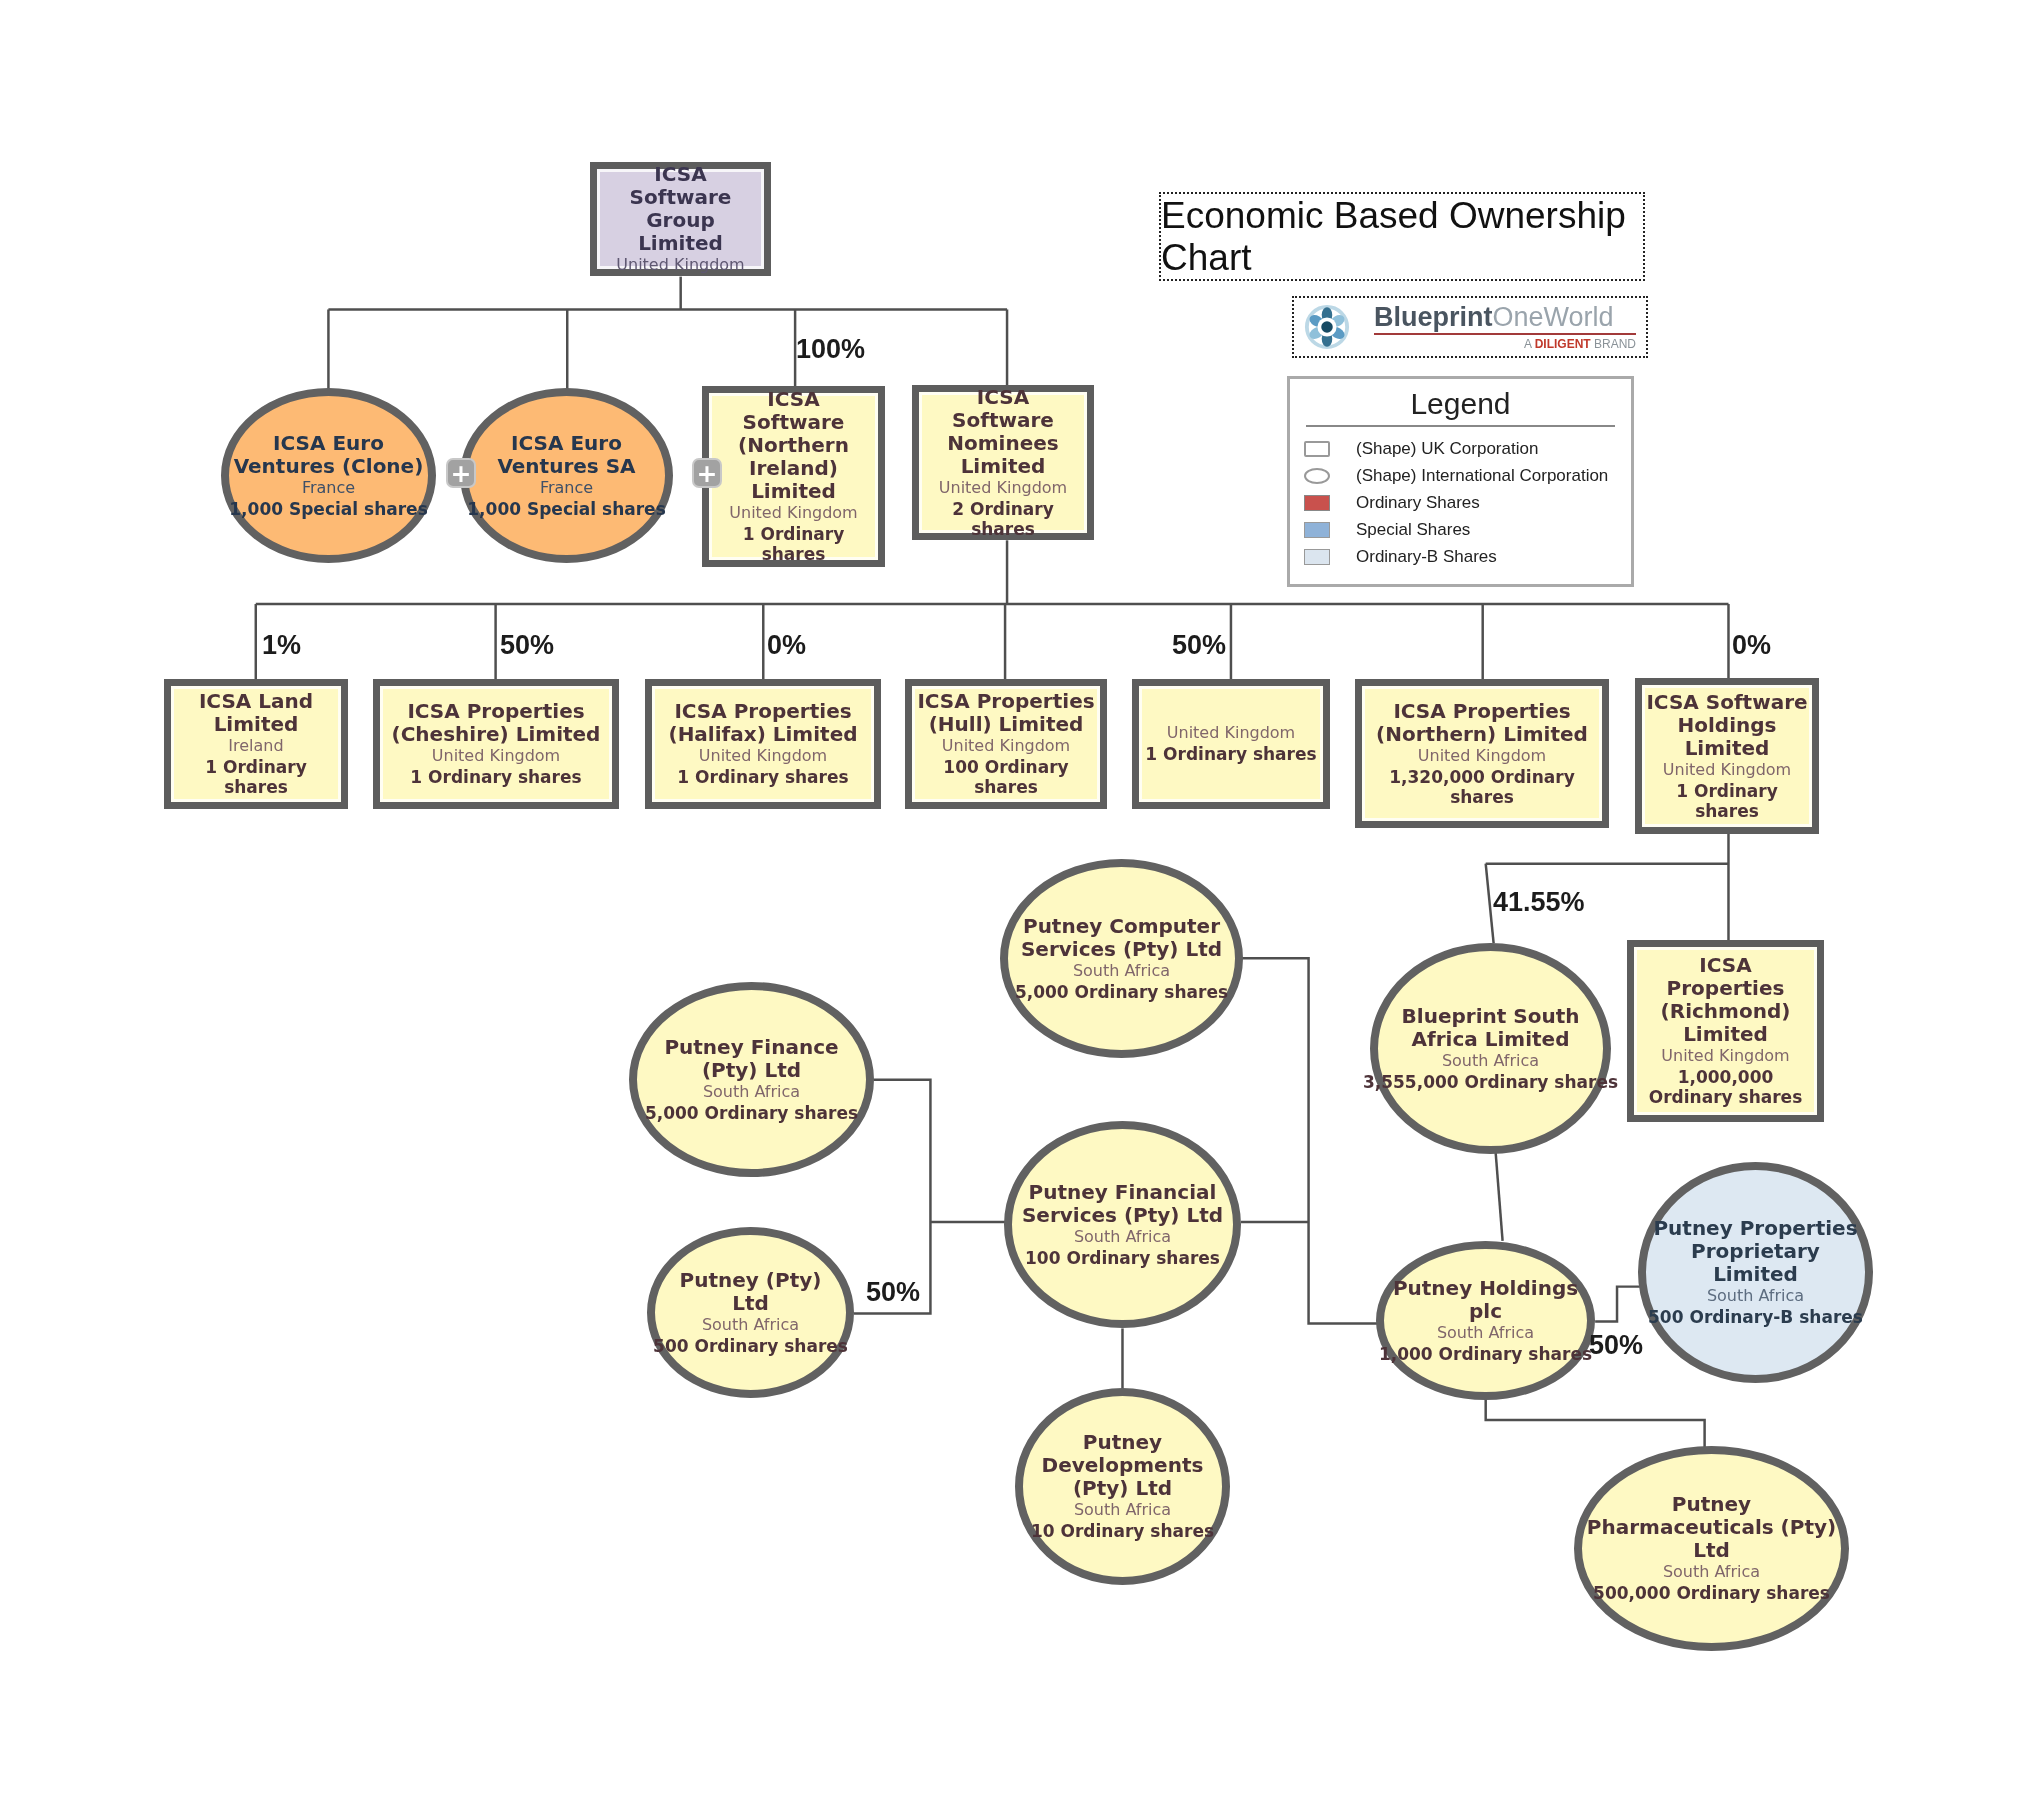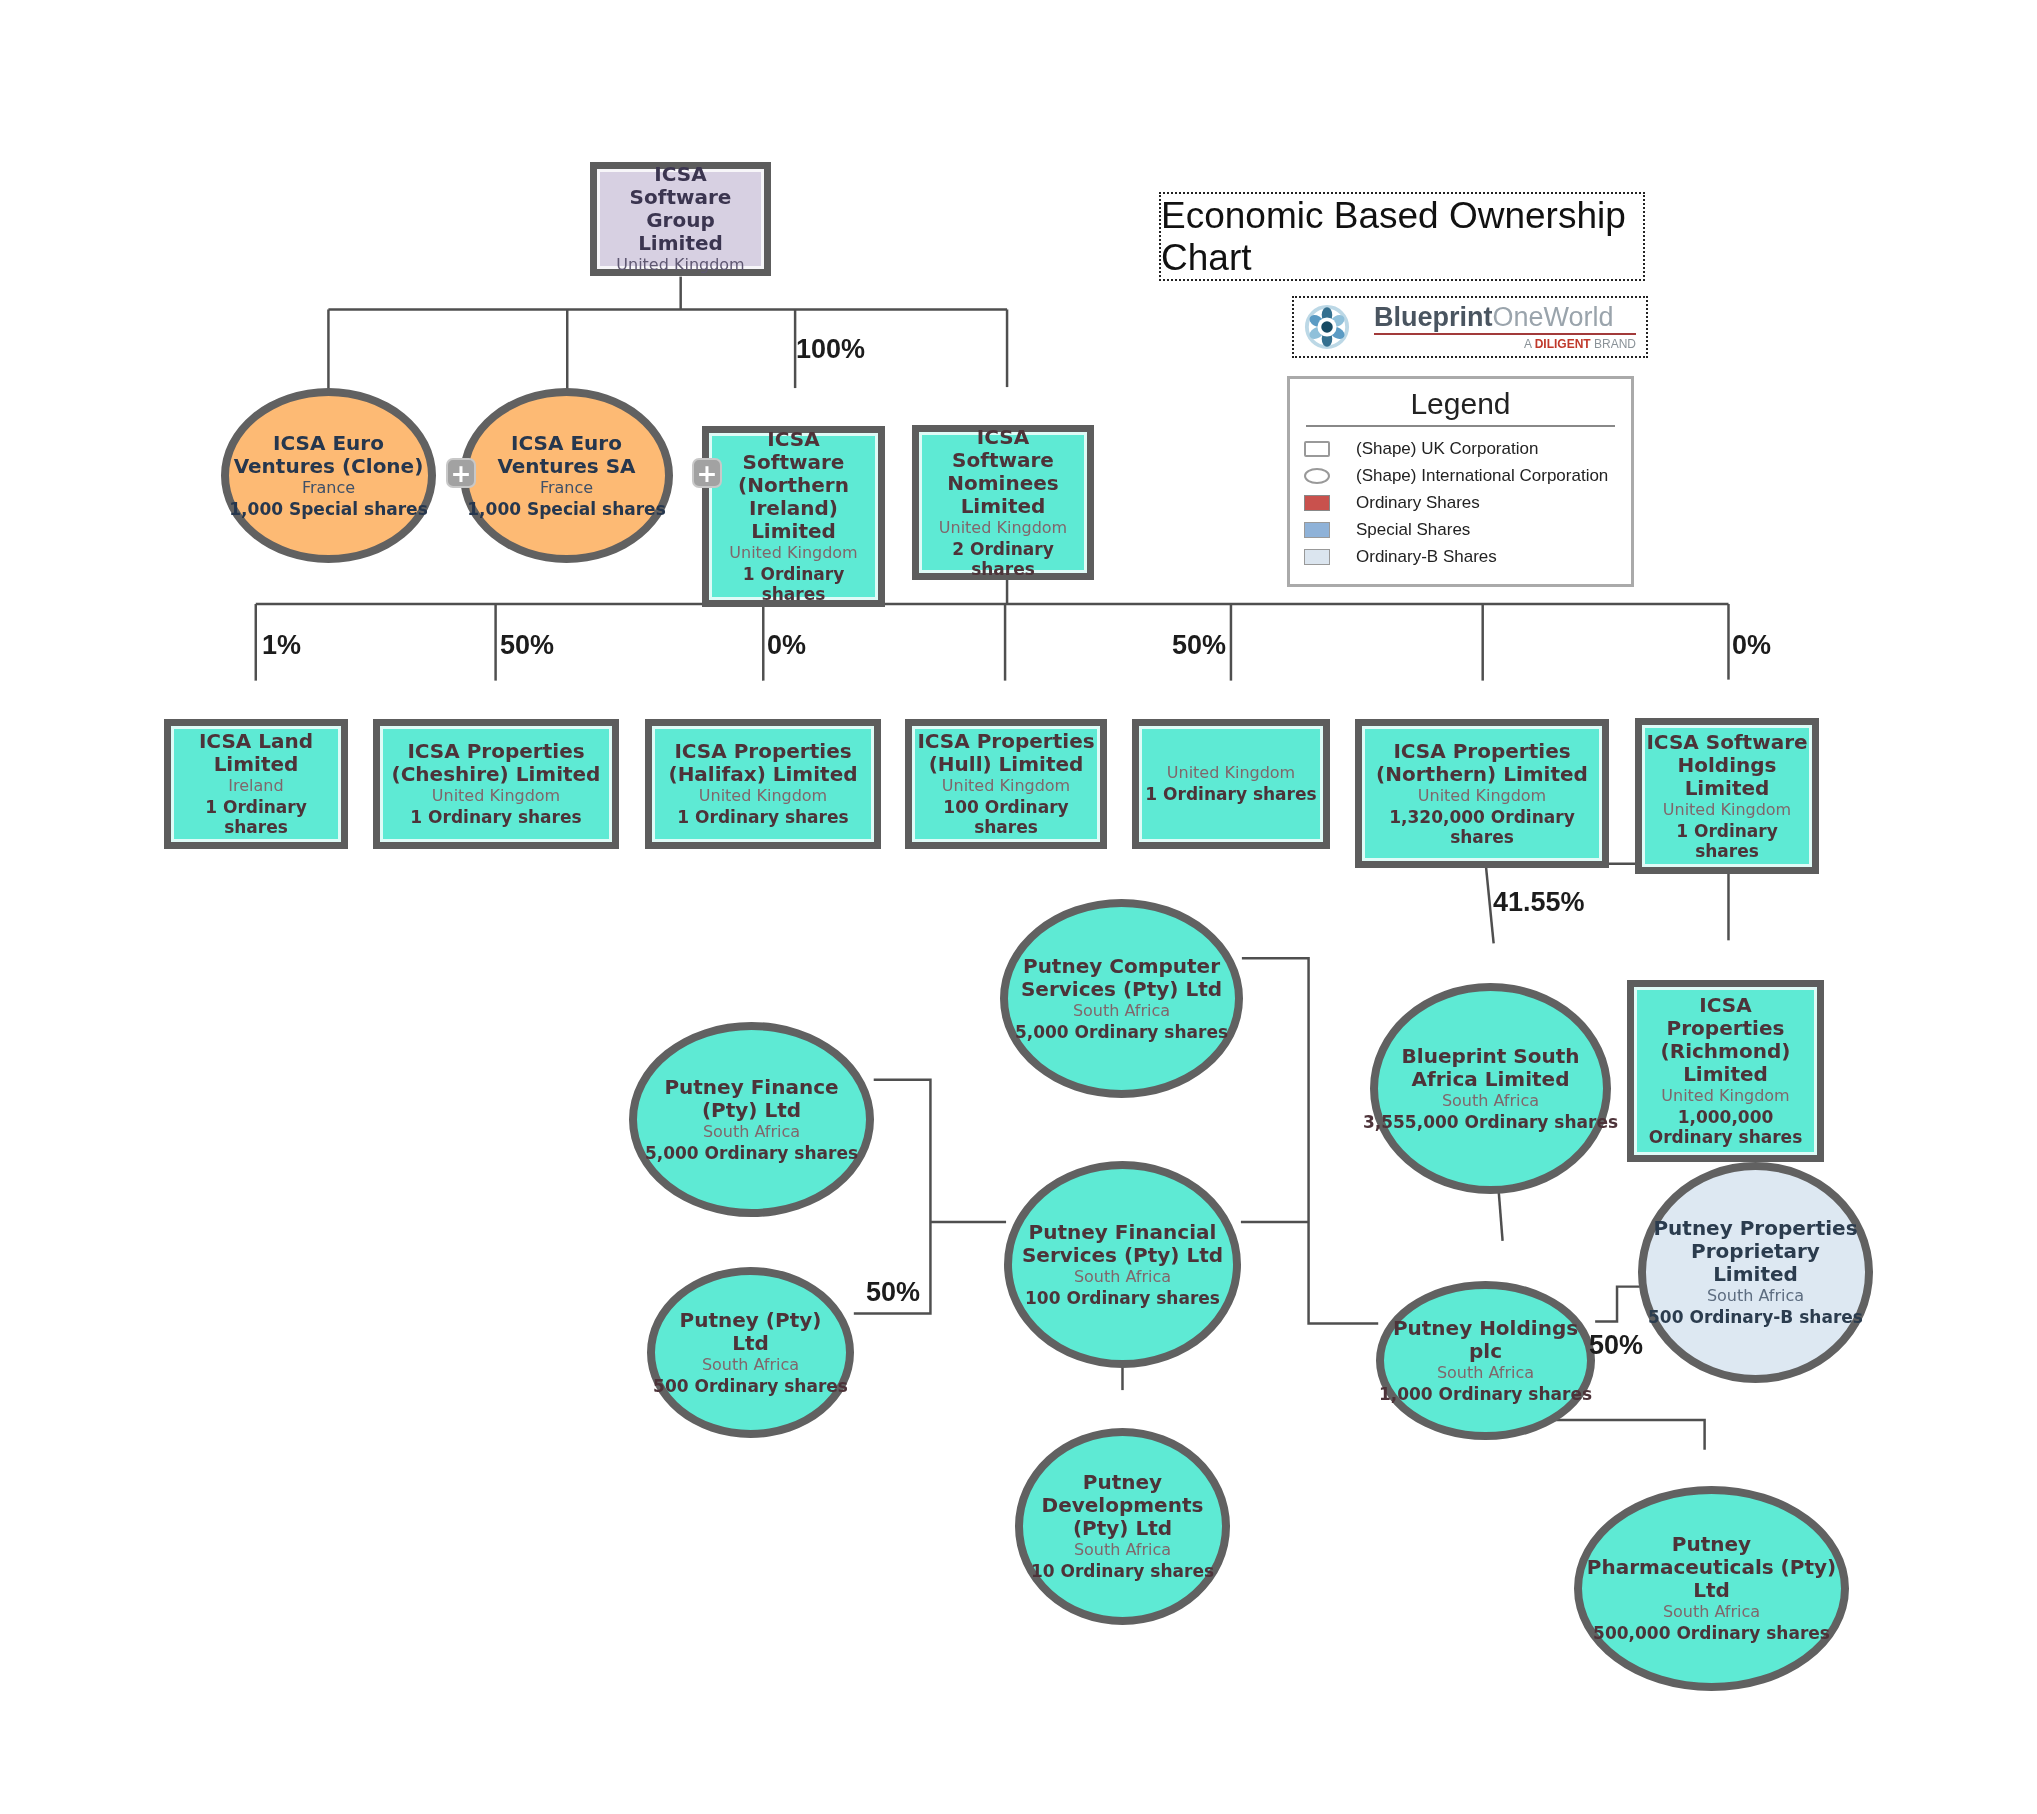--- a/index.html
+++ b/index.html
@@ -5,21 +5,21 @@
   html,body{margin:0;padding:0;background:#fff;}
   .canvas{position:relative;width:2038px;height:1815px;background:#fff;overflow:hidden;
           font-family:"DejaVu Sans",sans-serif;}
   svg.connectors{position:absolute;left:0;top:0;}
 
   
   .node{position:absolute;display:flex;flex-direction:column;align-items:center;justify-content:center;
         text-align:center;box-sizing:border-box;padding:4px;}
   .node.rect{border:7px solid #5d5d5d;box-shadow:inset 0 0 0 3px rgba(255,255,255,.8);}
   .node.ellipse{border:8px solid #616161;border-radius:50%;}
-  .fill-pink{background:#5eead4;margin-top:40px;}
+  .fill-pink{background:#fef9c3;}
   .fill-blue{background:#fdba74;}
   .fill-lavender{background:#d7d0e2;text-align:center;}
   .fill-lightblue{background:#dde8f2;}
   .node .title{font-weight:bold;font-size:20px;line-height:1.15;color:#4d3339;}
   .node .country{font-size:16px;line-height:1.3;color:#80666b;}
   .node .shares{font-weight:bold;font-size:17px;line-height:1.2;color:#4d3339;}
   .node.ellipse .shares{white-space:nowrap;}
   .fill-blue .title,.fill-blue .shares{color:#26374e;}
   .fill-blue .country{color:#3f5068;}
   .fill-lavender .title{color:#3b3550;}

